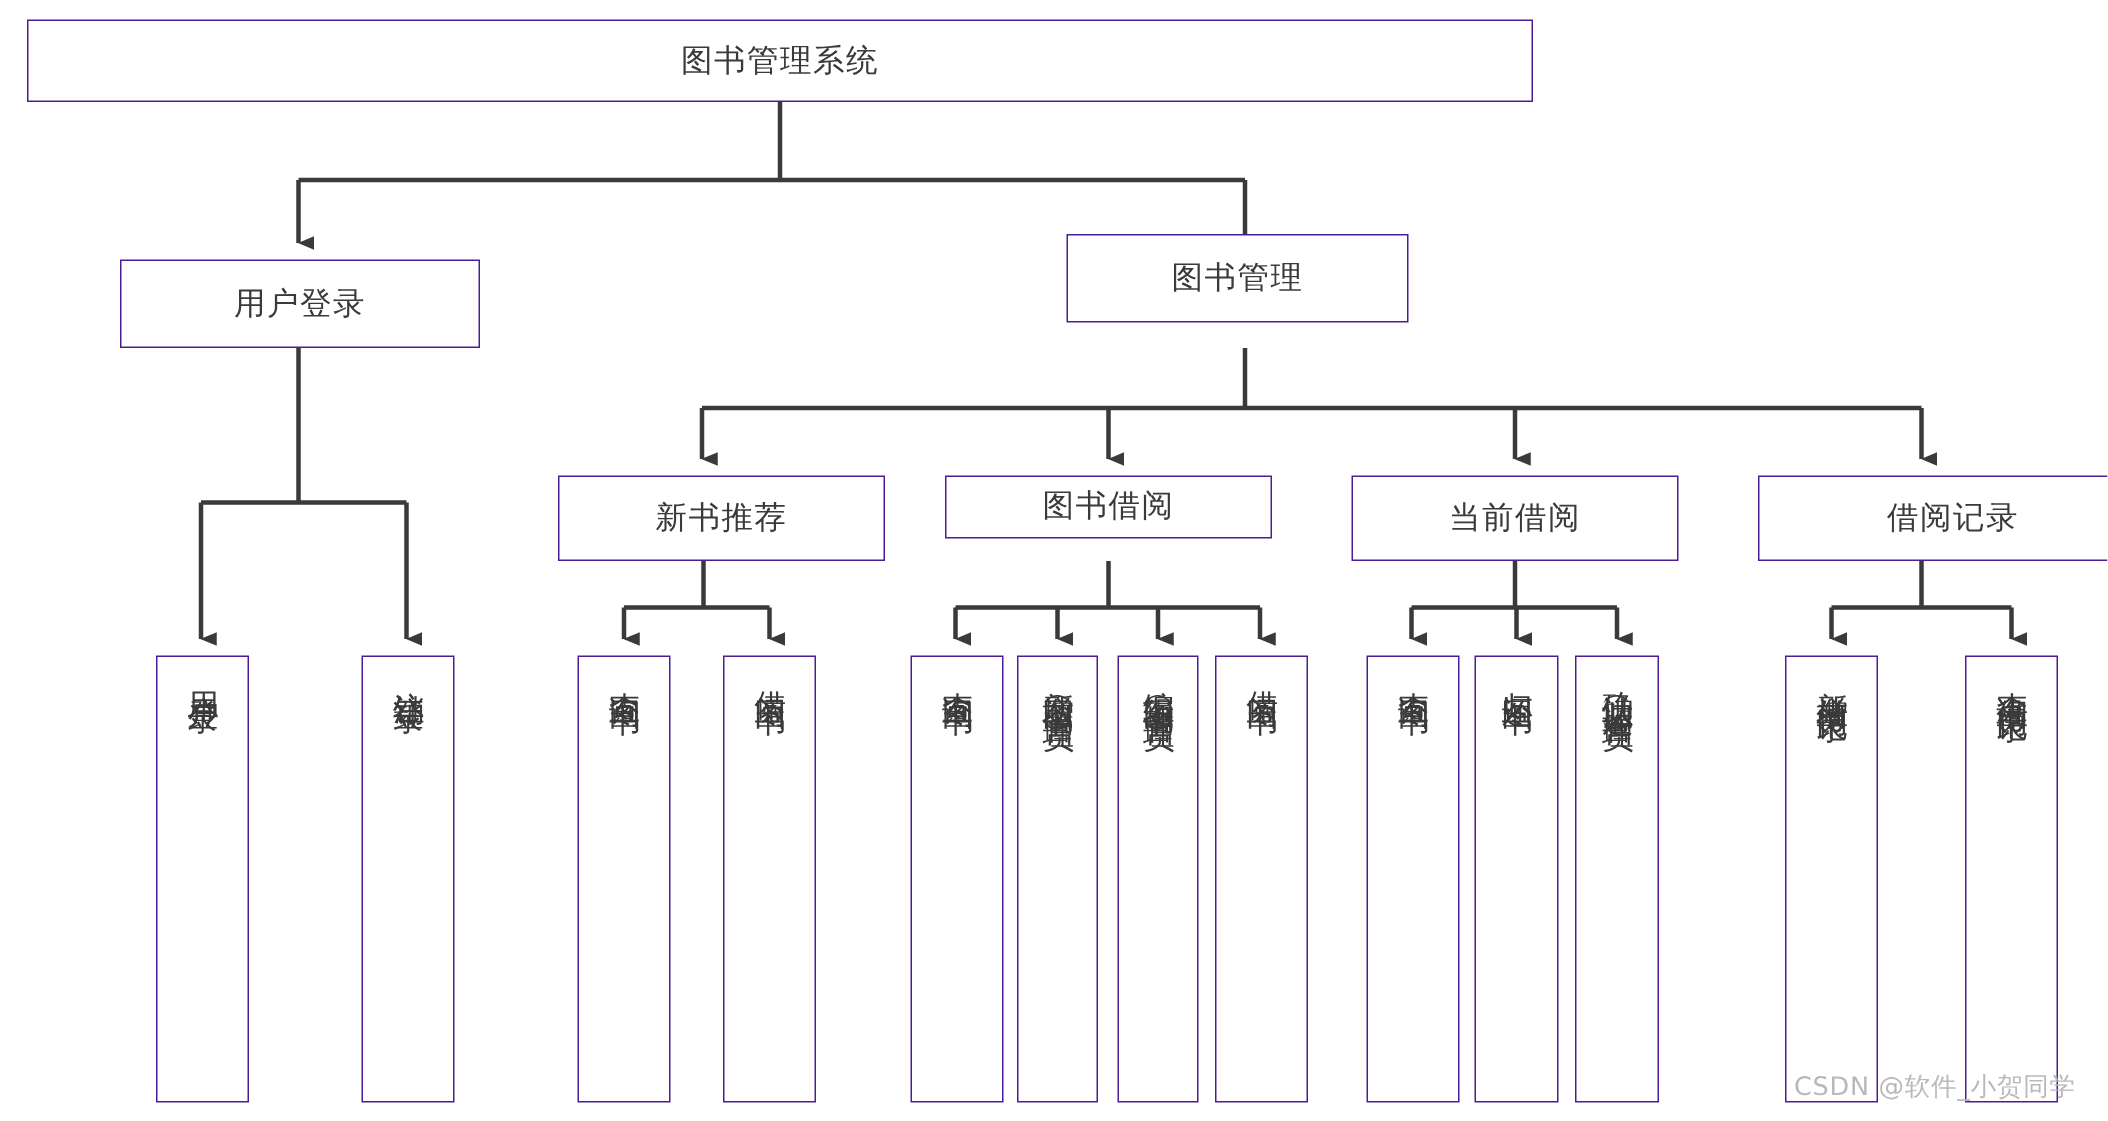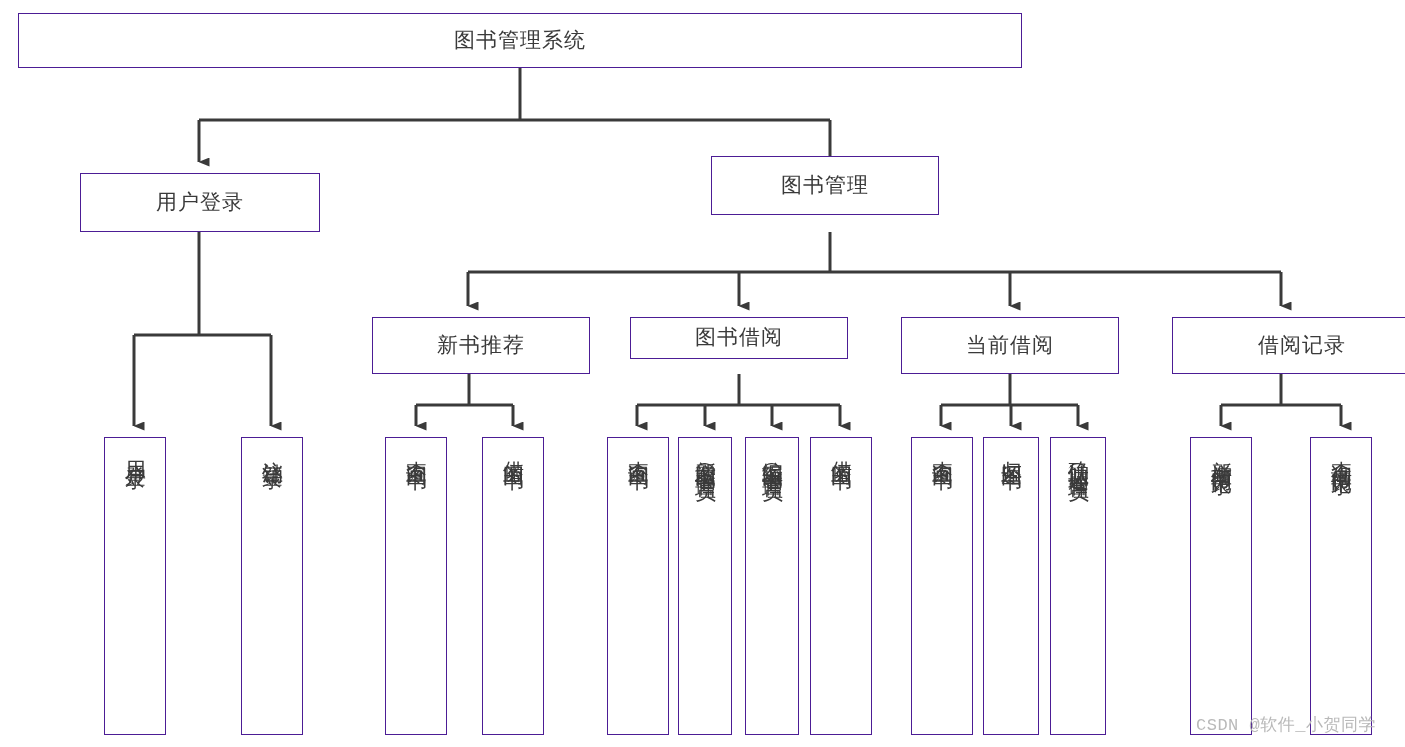--- a/index.html
+++ b/index.html
@@ -166,15 +166,15 @@
         <span class="node-label">确认归还（管理员）</span>
       </div>
       <div class="node vert" style="left: 1190px; top: 437px; width: 62px; height: 298px;">
         <span class="node-label">新增借阅记录</span>
       </div>
       <div class="node vert" style="left: 1310px; top: 437px; width: 62px; height: 298px;">
         <span class="node-label">查询借阅记录</span>
       </div>
     </div>
 
-  <div class="watermark" style="left:1196px; top:713px;font-family:Liberation Mono, monospace;">CSDN @软件_小贺同学</div>
+  <div class="watermark" style="left:1196px; top:713px;">CSDN @软件_小贺同学</div>
 
 </div>
 
 </body></html>

